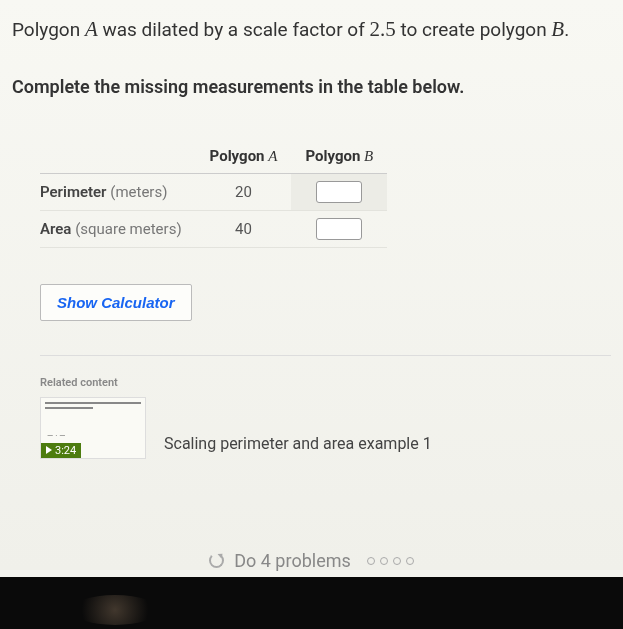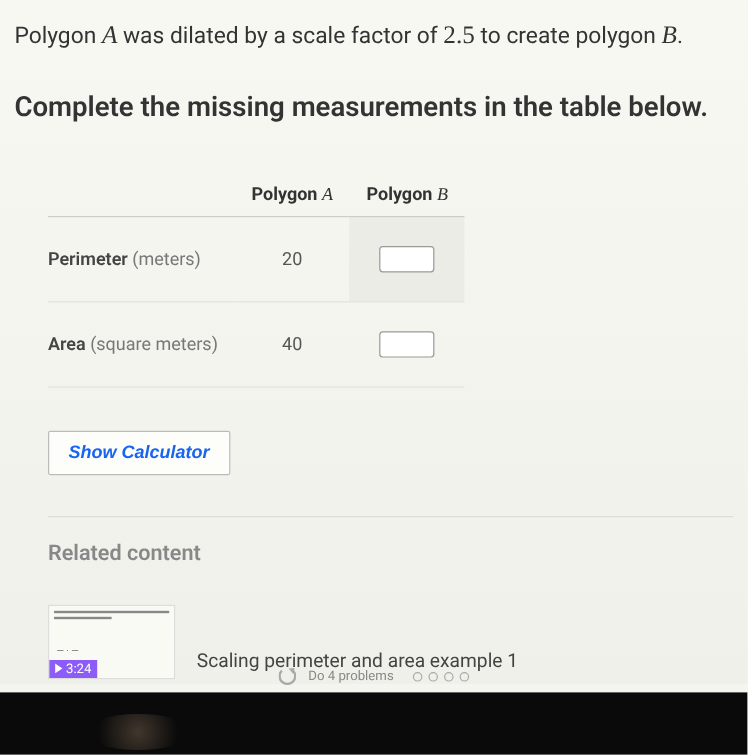--- a/index.html
+++ b/index.html
@@ -21,21 +21,21 @@
       color: #333;
       line-height: 1.5;
       margin-bottom: 30px;
     }
     .problem-text .math-var {
       font-family: "Times New Roman", serif;
       font-style: italic;
       font-size: 21px;
     }
     .instruction {
-      font-size: 23px;
+      font-size: 18px;
       font-weight: 600;
       color: #333;
       margin-bottom: 30px;
     }
     .table-wrap {
       margin-left: 28px;
       margin-bottom: 36px;
     }
     table {
       border-collapse: collapse;
@@ -49,21 +49,21 @@
       text-align: center;
       border-bottom: 1px solid #ccc;
     }
     th .math-var {
       font-family: "Times New Roman", serif;
       font-style: italic;
       font-weight: normal;
     }
     th:first-child { text-align: left; padding-left: 0; }
     td {
-      padding: 24px 14px;
+      padding: 7px 14px;
       text-align: center;
       color: #555;
       border-bottom: 1px solid #e3e3dd;
     }
     td:first-child { text-align: left; padding-left: 0; font-weight: 600; color: #444;}
     td:first-child .unit { font-weight: normal; color: #777;}
     .input-cell {
       width: 46px;
       height: 22px;
       border: 1px solid #999;
@@ -86,24 +86,24 @@
       border-radius: 2px;
       font-style: italic;
     }
     .divider {
       border: none;
       border-top: 1px solid #ddd;
       margin: 34px 0 20px 28px;
     }
     .related-label {
       margin-left: 28px;
-      font-size: 18px;
+      font-size: 11px;
       color: #888;
       font-weight: 600;
-      margin-bottom: 32px;
+      margin-bottom: 8px;
     }
     .related-item {
       margin-left: 28px;
       display: flex;
       align-items: center;
       gap: 18px;
     }
     .thumb {
       width: 106px;
       height: 62px;
@@ -120,21 +120,21 @@
     .thumb-line.short { width: 50%; }
     .thumb-frac {
       position: absolute;
       left: 6px; bottom: 18px;
       font-size: 8px;
       color: #666;
     }
     .thumb-duration {
       position: absolute;
       left: 0; bottom: 0;
-      background: #8b5cf6;
+      background: #4d7c0f;
       color: #fff;
       font-size: 11px;
       padding: 1px 5px;
       display: flex;
       align-items: center;
       gap: 3px;
     }
     .thumb-duration::before {
       content: "";
       width: 0; height: 0;
@@ -145,21 +145,21 @@
     .related-title {
       font-size: 16px;
       color: #444;
       margin-top: 32px;
     }
     .footer {
       position: absolute;
       bottom: 58px;
       left: 0; right: 0;
       text-align: center;
-      font-size: 11px;
+      font-size: 18px;
       color: #888;
       display: flex;
       align-items: center;
       justify-content: center;
       gap: 10px;
     }
     .refresh-icon {
       width: 15px; height: 15px;
       border: 2px solid #aaa;
       border-top-color: transparent;

